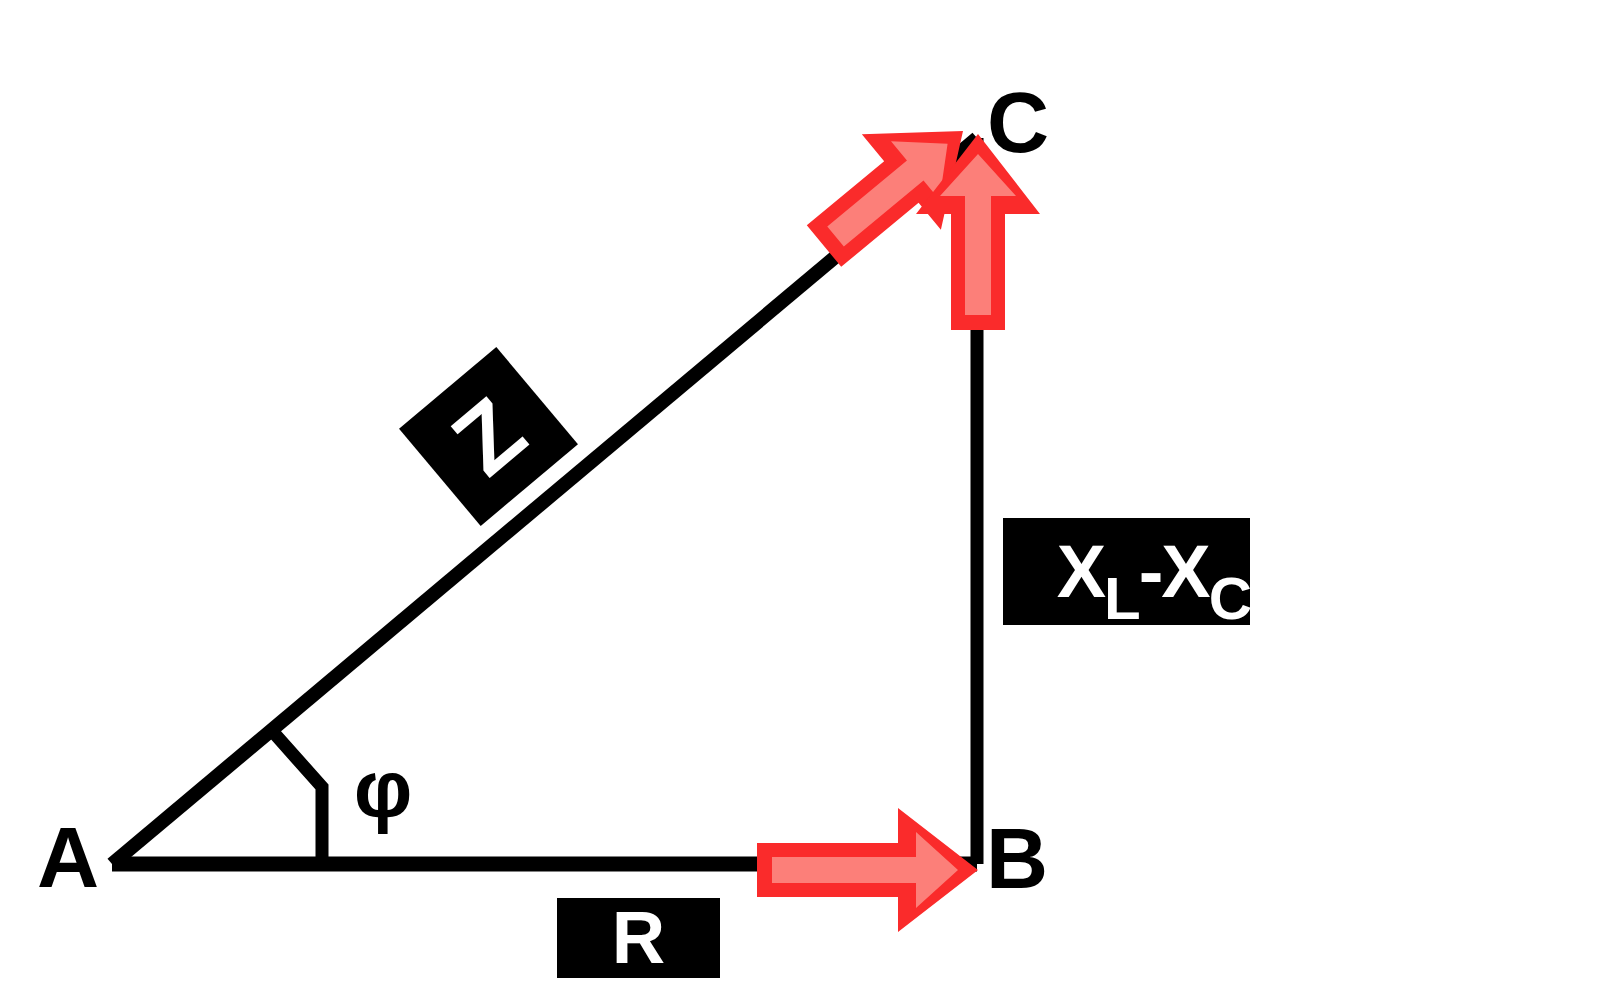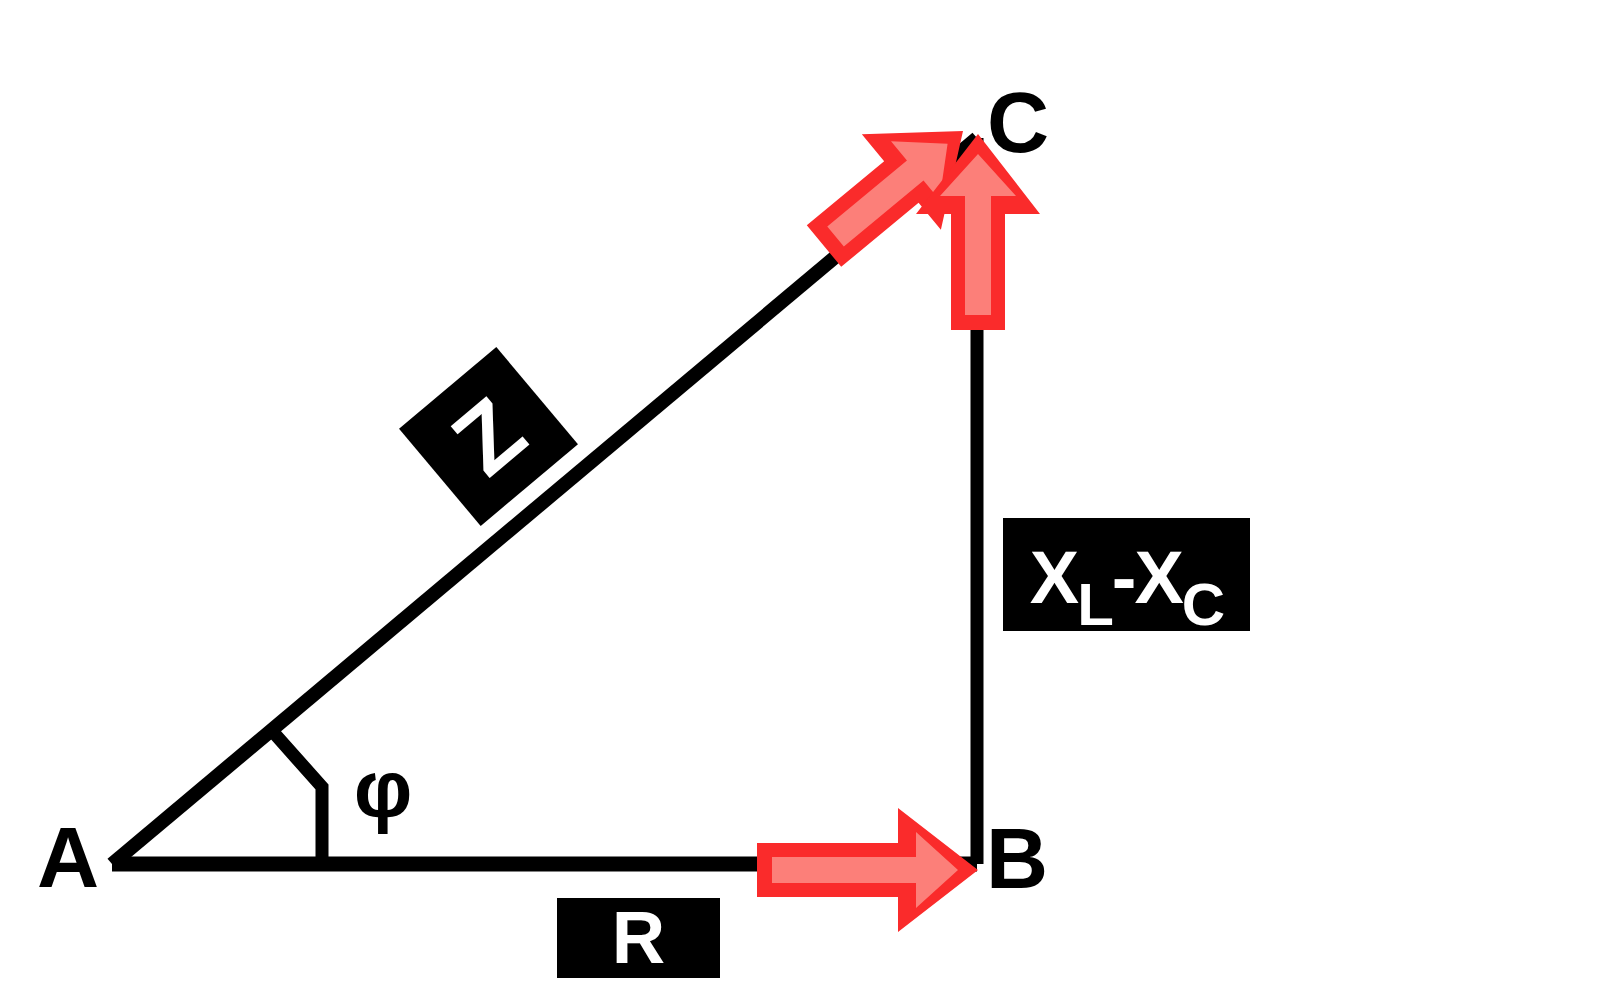--- a/index.html
+++ b/index.html
@@ -62,21 +62,22 @@
     transform: rotate(-40deg);
     font-size: 94px;
   }
   .x-box {
     left: 1003px;
     top: 518px;
     width: 247px;
     height: 107px;
     font-size: 74px;
     align-items: flex-start;
-    padding-top: 6px;
+    padding-top: 0;
+    justify-content: flex-end;
   }
   .x-box .x-inner {
     display: inline-block;
     margin-top: 17px;
     letter-spacing: -2px;
     white-space: nowrap;
   }
   .x-box .subscript {
     display: inline-block;
     font-size: 60px;

